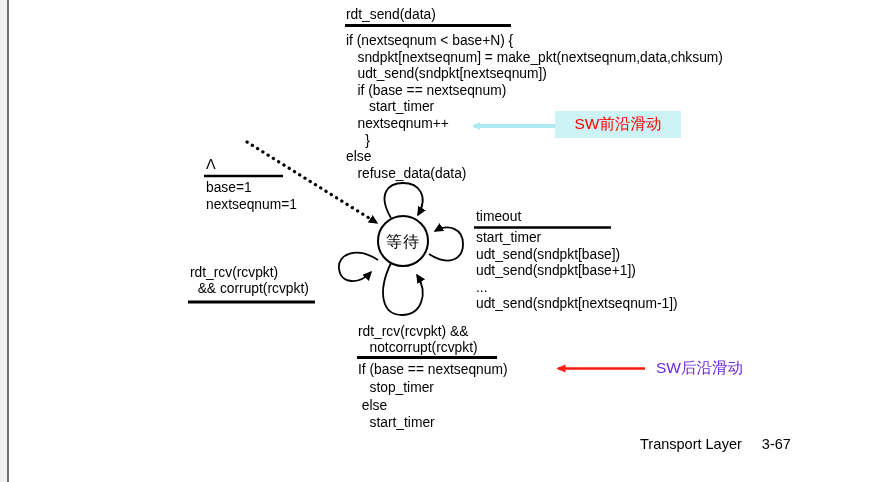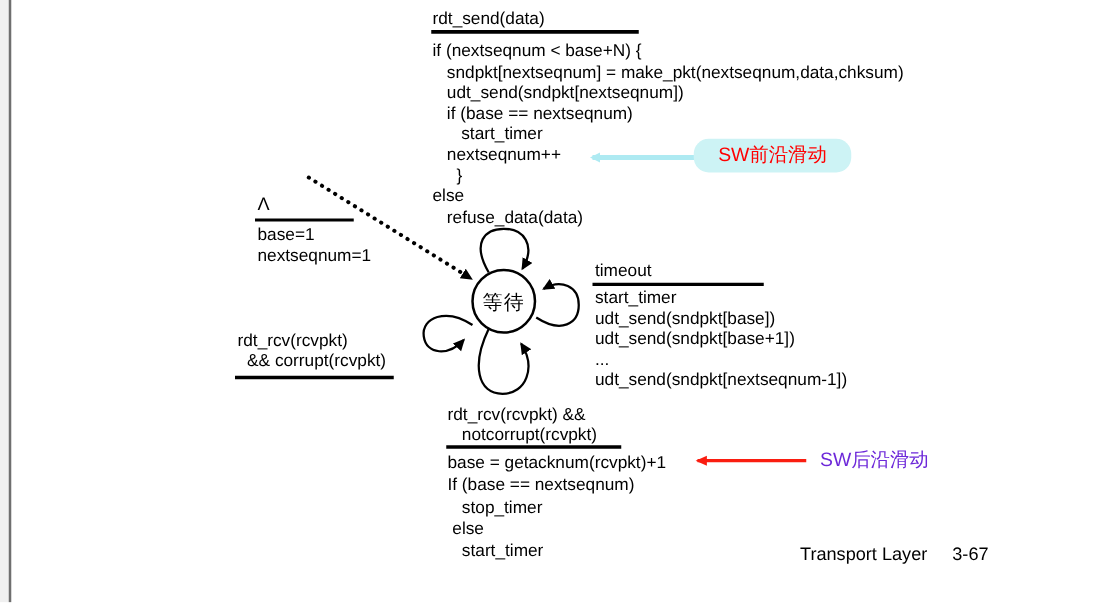--- a/index.html
+++ b/index.html
@@ -20,21 +20,21 @@
   .block.ack .ln { line-height:17.8px; }
   .block.init .ln { line-height:17px; }
   .block.evt2 .ln { line-height:16.4px; }
   .state-label {
     position:absolute; left:378px; top:232px; width:50px; text-align:center;
     font-size:16px; letter-spacing:1px; white-space:pre;
   }
   .callout {
     position:absolute; left:555px; top:111px; width:126px; height:27px;
     background:#cdf3f5; color:#ff0000; font-size:15.5px;
-    display:flex; align-items:center; justify-content:center; white-space:pre;border-radius:12px;
+    display:flex; align-items:center; justify-content:center; white-space:pre;
   }
   .red-note {
     position:absolute; left:656px; top:358px; color:#6d28d9;
     font-size:15.5px; white-space:pre;
   }
   .footer {
     position:absolute; left:640px; top:436px; font-size:14.5px;
     display:flex; gap:20px; white-space:pre;
   }
 </style>
@@ -110,21 +110,20 @@
   <div class="block evt2" style="left:190px; top:265px;">
     <div class="ln">rdt_rcv(rcvpkt)</div>
     <div class="ln">  &amp;&amp; corrupt(rcvpkt)</div>
   </div>
 
   <div class="block evt2" style="left:358px; top:324px;">
     <div class="ln">rdt_rcv(rcvpkt) &amp;&amp;</div>
     <div class="ln">   notcorrupt(rcvpkt)</div>
   </div>
   <div class="block ack" style="left:358px; top:361px;">
-    <div class="ln">base = getacknum(rcvpkt)+1</div>
     <div class="ln">If (base == nextseqnum)</div>
     <div class="ln">   stop_timer</div>
     <div class="ln"> else</div>
     <div class="ln">   start_timer</div>
   </div>
 
   <div class="callout">
     <span>SW前沿滑动</span>
   </div>
   <div class="red-note">SW后沿滑动</div>

